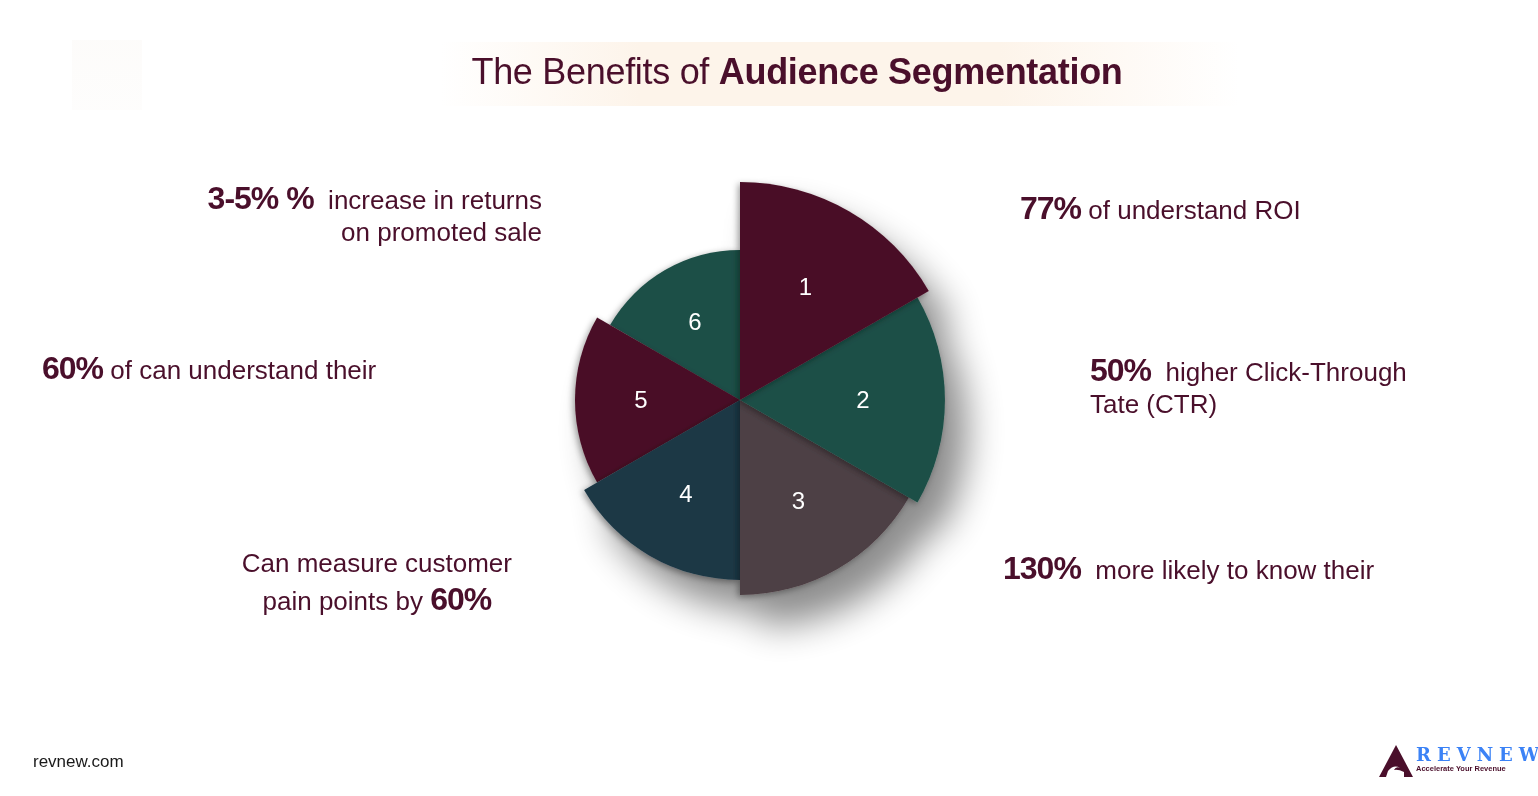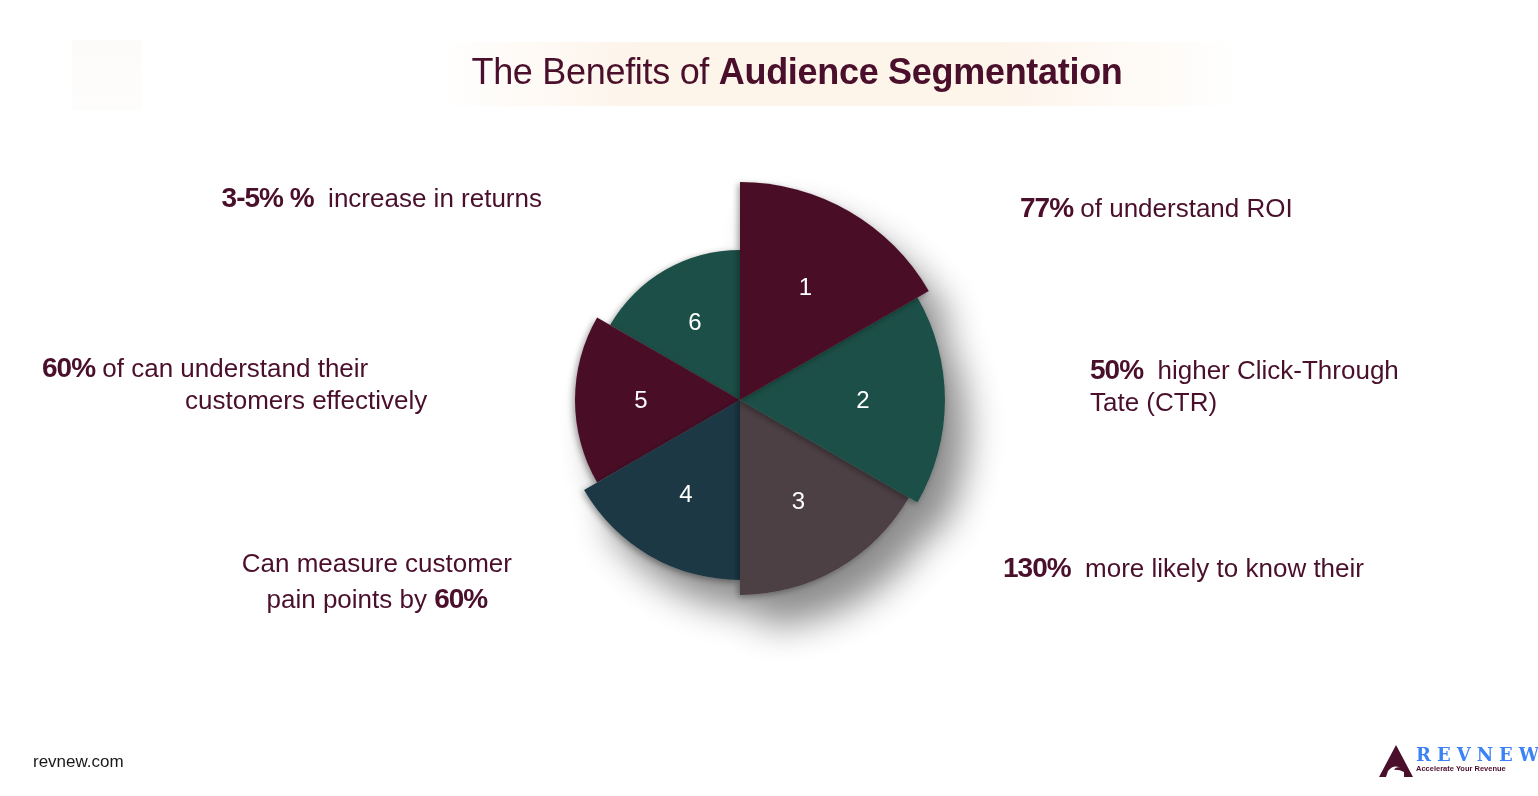--- a/index.html
+++ b/index.html
@@ -2,21 +2,21 @@
 <html><head>
 <meta charset="utf-8">
 <style>
   html,body{margin:0;padding:0;}
   body{width:1538px;height:796px;position:relative;background:#ffffff;overflow:hidden;font-family:"Liberation Sans","DejaVu Sans",sans-serif;color:#4a0f2b;}
   .title-band{position:absolute;left:440px;top:42px;width:800px;height:64px;background:linear-gradient(90deg,rgba(253,246,238,0) 0%,#fdf4ea 25%,#fdf4ea 70%,rgba(253,246,238,0) 100%);}
   .corner-ghost{position:absolute;left:72px;top:40px;width:70px;height:70px;background:linear-gradient(180deg,#fcfaf8,#fdfcfb);opacity:.7;}
   .title{position:absolute;left:0;width:1538px;top:51px;text-align:center;font-size:36px;color:#4a0f2b;letter-spacing:-0.3px;padding-left:56px;box-sizing:border-box;}
   .title .bold{font-weight:bold;}
   .stat{position:absolute;font-size:26px;line-height:32px;color:#4a0f2b;}
-  .stat .big{font-weight:bold;font-size:28px;letter-spacing:-1px;}
+  .stat .big{font-weight:bold;font-size:32px;letter-spacing:-1px;}
   .right{text-align:right;}
   .footer-url{position:absolute;left:33px;top:752px;font-size:17px;color:#1a1a1a;}
   .logo{position:absolute;left:1378px;top:744px;width:150px;height:36px;}
   .logo-text{position:absolute;left:38px;top:0;font-family:"DejaVu Serif",serif;font-size:18px;letter-spacing:6px;color:#3b82f6;font-weight:bold;}
   .logo-tag{position:absolute;left:38px;top:20px;font-size:7.5px;color:#4a0f2b;font-weight:bold;white-space:nowrap;}
   svg.pie{position:absolute;left:0;top:0;}
   .slice-label{font-family:"Liberation Sans","DejaVu Sans",sans-serif;font-size:24px;fill:#ffffff;}
 </style>
 </head>
 <body>
@@ -71,25 +71,25 @@
   <span class="big">130%</span><span>&nbsp; </span><span>more likely to know their</span><br>
 </div>
 
 <div class="stat right" style="right:1026px;top:545px;line-height:36px;text-align:center;">
   <span>Can measure customer</span><br>
   <span>pain points by</span> <span class="big">60%</span>
 </div>
 
 <div class="stat" style="left:42px;top:352px;">
   <span class="big">60%</span><span> </span><span>of  can understand their</span><br>
-  <span style="padding-left:143px;">customers effectively</span>
 </div>
 
 <div class="stat right" style="right:996px;top:182px;">
   <span class="big">3-5% %</span><span>&nbsp; </span><span>increase in returns</span><br>
+  <span>on promoted sale</span>
 </div>
 
 <div class="footer-url">revnew.com</div>
 
 <div class="logo">
   <svg width="36" height="34" style="position:absolute;left:0;top:0;">
     <polygon points="18,1 35,33 1,33" fill="#4a0f2b"></polygon>
     <path d="M10,27 Q16,20 22,24 Q18,22 16,26 Q20,25 26,28 L26,33 L8,33 Z" fill="#ffffff"></path>
   </svg>
   <span class="logo-text">REVNEW</span>

